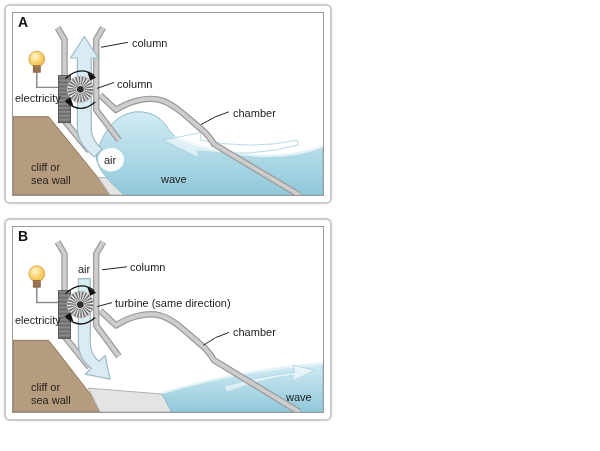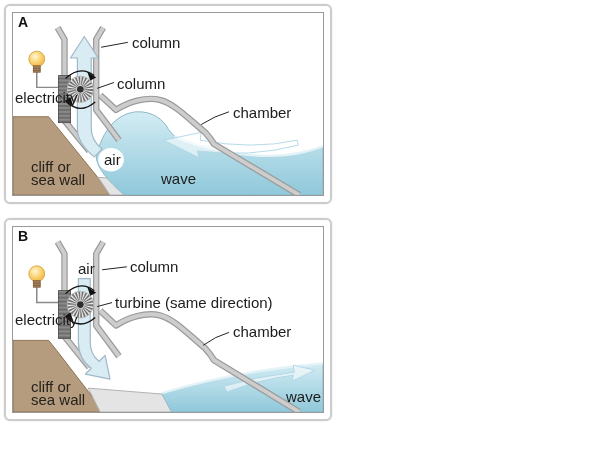--- a/index.html
+++ b/index.html
@@ -3,21 +3,21 @@
 <meta charset="utf-8">
 <style>
   html,body{margin:0;padding:0;background:#fff;}
   .page{position:relative;width:600px;height:451px;background:#fff;overflow:hidden;
         font-family:"Liberation Sans",sans-serif;}
   .panel{position:absolute;left:4px;width:328px;background:#fff;border:2px solid #cccccc;
          border-radius:6px;padding:6px;box-sizing:border-box;box-shadow:0 0 2px #e0e0e0;}
   .frame{position:relative;width:100%;height:100%;border:1px solid #999;box-sizing:border-box;
          background:#fff;overflow:hidden;}
   .frame svg{position:absolute;left:0;top:0;width:100%;height:100%;}
-  .lbl{position:absolute;font-size:15px;line-height:12px;color:#1b1b1b;white-space:nowrap;}
+  .lbl{position:absolute;font-size:11px;line-height:12px;color:#1b1b1b;white-space:nowrap;}
   .letter{font-weight:bold;font-size:14px;line-height:15px;color:#111;}
   .cliff-text{color:#26211c;text-align:center;}
 </style>
 </head>
 <body>
 
 <div class="page">
 
   <div class="panel" style="top:4px;height:200px;">
     <div class="frame">

